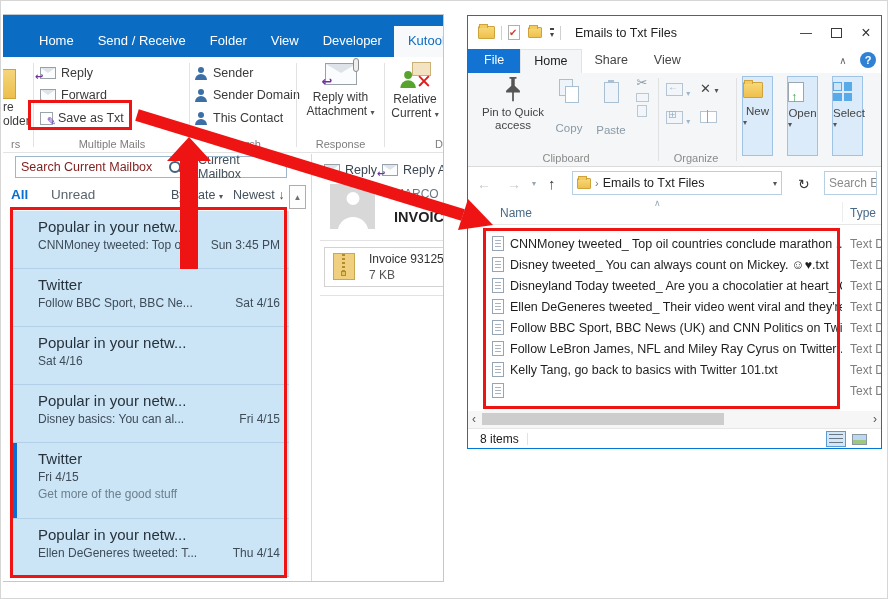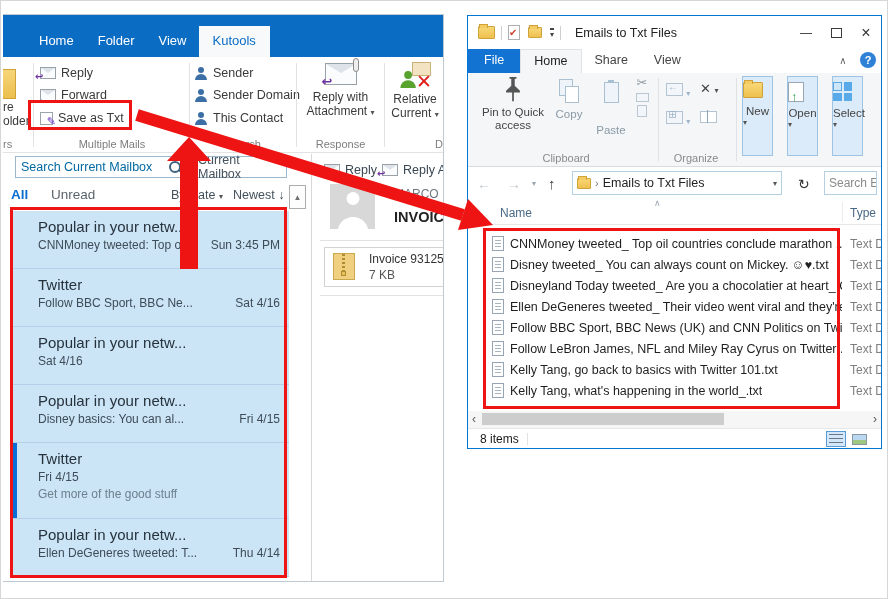--- a/index.html
+++ b/index.html
@@ -12,24 +12,24 @@
   .ol-tabbar{height:42px;background:#0b6cc4;display:flex;align-items:flex-end;color:#fff;font-size:13px;padding-left:24px;}
   .ol-tab{padding:7px 12px 9px;white-space:nowrap;}
   .ol-tab.active{background:#f8f9fb;color:#0b6cc4;padding:7px 14px 9px;}
   .ol-ribbon{position:relative;height:95px;background:#fff;border-bottom:1px solid #e3e3e3;color:#3a3a3a;}
   .ol-sep{position:absolute;top:6px;bottom:5px;width:1px;background:#e2e2e2;}
   .ol-grp{position:absolute;top:0;bottom:0;}
   .ol-grp-label{position:absolute;bottom:2px;left:0;right:0;text-align:center;font-size:11px;color:#7d7d7d;white-space:nowrap;}
   .rb-small{position:absolute;display:flex;align-items:center;gap:5px;height:20px;font-size:12.5px;white-space:nowrap;}
   .rb-big{position:absolute;display:flex;flex-direction:column;align-items:center;font-size:12px;line-height:14px;}
   .frag{position:absolute;font-size:12px;color:#3a3a3a;}
-  .frag-label{position:absolute;font-size:11px;color:#7d7d7d;}
+  .frag-label{position:absolute;font-size:11px;color:#7d7d7d;margin-left:8px;}
   .frag-folder{position:absolute;left:-2px;top:12px;width:14px;height:28px;background:linear-gradient(#f6d57a,#ecbf4e);border:1px solid #cfa23a;border-left:none;}
   
-  .ol-search{position:absolute;left:12px;top:141px;width:172px;height:22px;border:1px solid #9cb6cc;display:flex;align-items:center;padding:0 5px;font-size:12.5px;color:#0369a1;box-sizing:border-box;justify-content:space-between;}
+  .ol-search{position:absolute;left:12px;top:141px;width:172px;height:22px;border:1px solid #9cb6cc;display:flex;align-items:center;padding:0 5px;font-size:12.5px;color:#7f1d1d;box-sizing:border-box;justify-content:space-between;}
   .ol-scope{position:absolute;left:187px;top:141px;width:97px;height:22px;border:1px solid #9cb6cc;display:flex;align-items:center;padding:0 7px;font-size:12.5px;color:#44515c;box-sizing:border-box;}
   .ol-filterrow{position:absolute;left:6px;top:169px;width:296px;height:24px;font-size:13.5px;color:#44515c;}
   .f-all{position:absolute;left:2px;top:3px;color:#0a6ed1;font-weight:bold;}
   .f-unread{position:absolute;left:42px;top:3px;color:#5a646d;}
   .f-bydate{position:absolute;left:162px;top:4px;font-size:12.5px;}
   .f-newest{position:absolute;left:224px;top:4px;font-size:12.5px;}
   .scrollup{position:absolute;left:280px;top:1px;width:17px;height:24px;border:1px solid #ascac; border:1px solid #adadad;background:#fdfdfd;display:flex;align-items:center;justify-content:center;font-size:8px;color:#6f6f6f;box-sizing:border-box;}
   .ol-list{position:absolute;left:10px;top:196px;width:276px;}
   .email-item{position:relative;background:#cbe4f6;border-bottom:1px solid #b3d0e8;height:58px;box-sizing:border-box;padding:7px 9px 0 25px;overflow:hidden;}
   .email-item.unread{height:76px;}
@@ -156,22 +156,24 @@
   .dd{font-size:8px;color:#555;}
 </style>
 </head>
 <body>
 
 <div class="canvas">
 
   <div class="outlook">
     <div class="ol-tabbar">
       <span class="ol-tab">Home</span>
+      <span class="ol-tab">Send / Receive</span>
       <span class="ol-tab">Folder</span>
       <span class="ol-tab">View</span>
+      <span class="ol-tab">Developer</span>
       <span class="ol-tab active">Kutools</span>
     </div>
 
     <div class="ol-ribbon">
 
       <span class="frag-folder"></span>
       <span class="frag" style="left:0;top:43px">re</span>
       <span class="frag" style="left:0;top:57px">older</span>
       <span class="frag-label" style="left:0;bottom:2px">rs</span>
       <span class="ol-sep" style="left:30px"></span>
@@ -379,21 +381,21 @@
 
     <div class="ex-ribbon">
       <div style="position:absolute;left:10px;top:4px;width:70px;text-align:center">
         <svg class="ic-pin" width="22" height="26" viewBox="0 0 12 15">
           <path d="M4 0 L8 0 L8 1 L7 1 L7 5 L10 8 L10 9 L6.5 9 L6.5 14 L5.5 14 L5.5 9 L2 9 L2 8 L5 5 L5 1 L4 1 Z" fill="#555"></path>
         </svg>
         <div class="ex-btn-label"><span>Pin to Quick</span><br><span>access</span></div>
       </div>
       <div style="position:absolute;left:82px;top:6px;width:38px;display:flex;flex-direction:column;align-items:center">
         <span class="ic-copy2"></span>
-        <span class="ex-btn-label" style="margin-top:5px;color:#8a9aa6">Copy</span>
+        <span class="ex-btn-label" style="margin-top:19px;color:#8a9aa6">Copy</span>
       </div>
       <div style="position:absolute;left:124px;top:6px;width:38px;display:flex;flex-direction:column;align-items:center">
         <span class="ic-paste"></span>
         <span class="ex-btn-label" style="margin-top:21px;color:#8a9aa6">Paste</span>
       </div>
       <div style="position:absolute;left:164px;top:2px;width:20px;display:flex;flex-direction:column;align-items:center;gap:3px">
         <span style="font-size:13px;color:#8b98a3">✂</span>
         <span class="ic-smbox"></span>
         <span class="ic-smclip"></span>
       </div>
@@ -491,21 +493,20 @@
     </div>
 
     <div class="file-row">
       <span class="ic-docsm"></span>
       <span class="file-name">Kelly Tang, go back to basics with Twitter 101.txt</span>
       <span class="file-type">Text Do</span>
     </div>
 
     <div class="file-row">
       <span class="ic-docsm"></span>
-      <span class="file-name">Kelly Tang, what's happening in the world_.txt</span>
       <span class="file-type">Text Do</span>
     </div>
   </div>
 
     <div class="ex-hscroll">
       <span class="harrow" style="left:4px">‹</span>
       <span class="hthumb"></span>
       <span class="harrow" style="right:4px">›</span>
     </div>
 

